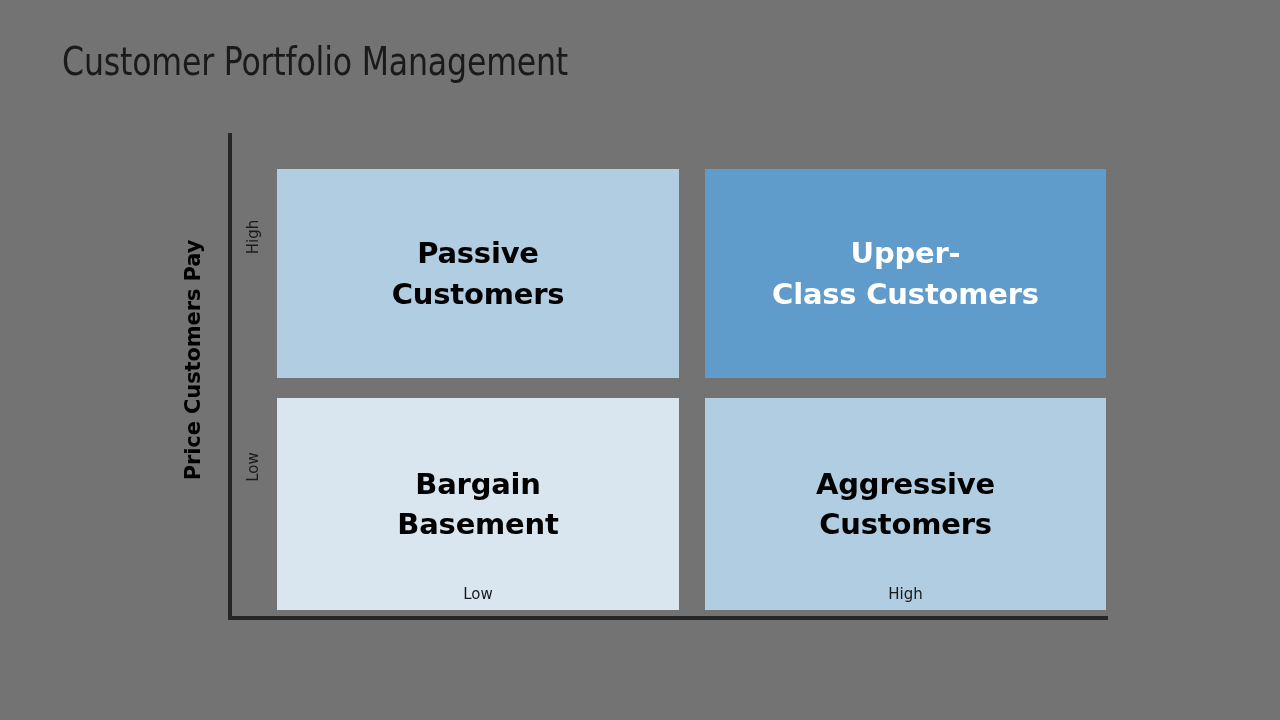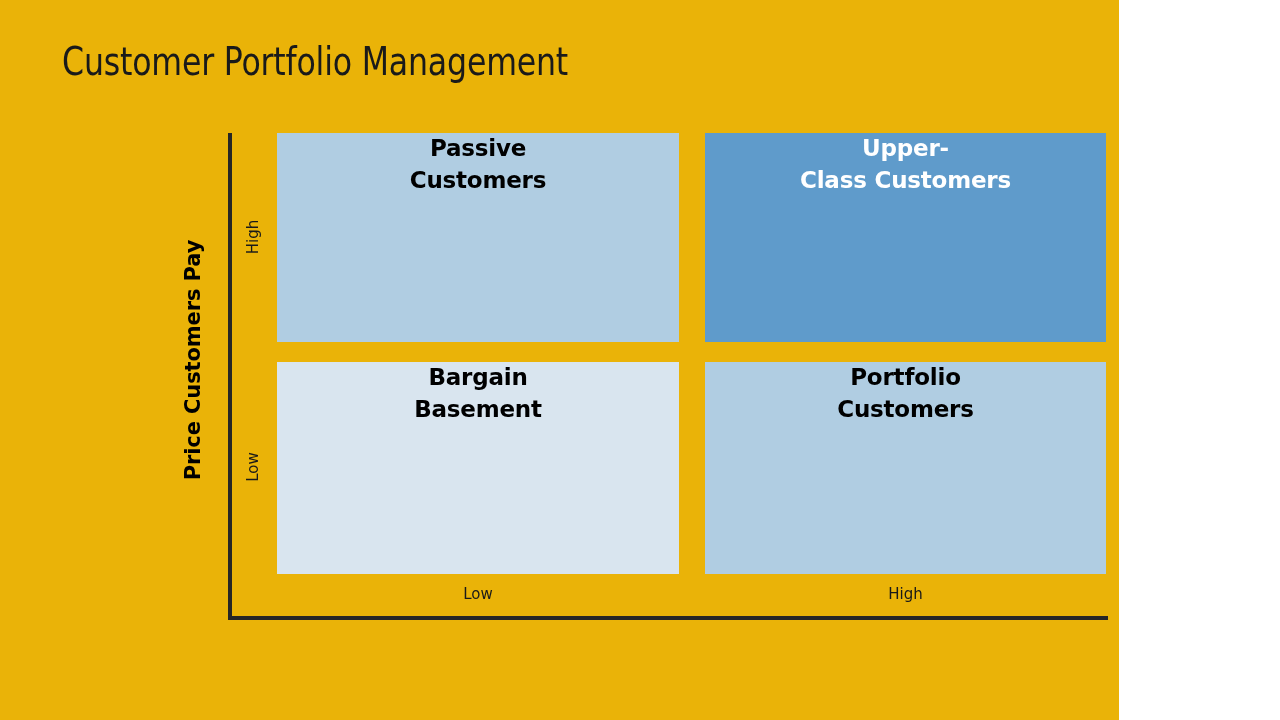--- a/index.html
+++ b/index.html
@@ -11,23 +11,23 @@
   body {
     width: 1280px;
     height: 720px;
     overflow: hidden;
     font-family: "Liberation Sans", sans-serif;
     -webkit-font-smoothing: antialiased;
   }
 
   #slide {
     position: relative;
-    width: 1119px;
+    width: 1280px;
     height: 720px;
-    background: #eab308;
+    background: #737373;
   }
 
   
   #slide-title {
     position: absolute;
     left: 62px;
     top: 41px;
     font-family: "DejaVu Sans", sans-serif;
     font-size: 39px;
     font-weight: 400;
@@ -123,27 +123,29 @@
     font-family: "DejaVu Sans", sans-serif;
     text-align: center;
   }
   #x-tick-low  { left: 277px; width: 402px; }
   #x-tick-high { left: 705px; width: 401px; }
 
   
   .quadrant {
     position: absolute;
     display: flex;
+    align-items: center;
     justify-content: center;
     text-align: center;
     font-family: "DejaVu Sans", sans-serif;
-    font-size: 23px;
+    font-size: 29px;
     font-weight: 700;
     line-height: 1.38;
     letter-spacing: -0.2px;
+    margin-top: 36px;
   }
   #quad-passive {
     left: 277px;  top: 133px;  width: 402px; height: 209px;
     background: #b0cde2;
     color: #000000;
   }
   #quad-upper-class {
     left: 705px;  top: 133px;  width: 401px; height: 209px;
     background: #5f9bcb;
     color: #ffffff;
@@ -190,21 +192,21 @@
     <span class="quad-label">Upper-
 Class Customers</span>
   </div>
 
   <div class="quadrant" id="quad-bargain">
     <span class="quad-label">Bargain
 Basement</span>
   </div>
 
   <div class="quadrant" id="quad-aggressive">
-    <span class="quad-label">Portfolio
+    <span class="quad-label">Aggressive
 Customers</span>
   </div>
 
   <div class="x-tick" id="x-tick-low">Low</div>
   <div class="x-tick" id="x-tick-high">High</div>
 
 
 </div>
 
 </body></html>

